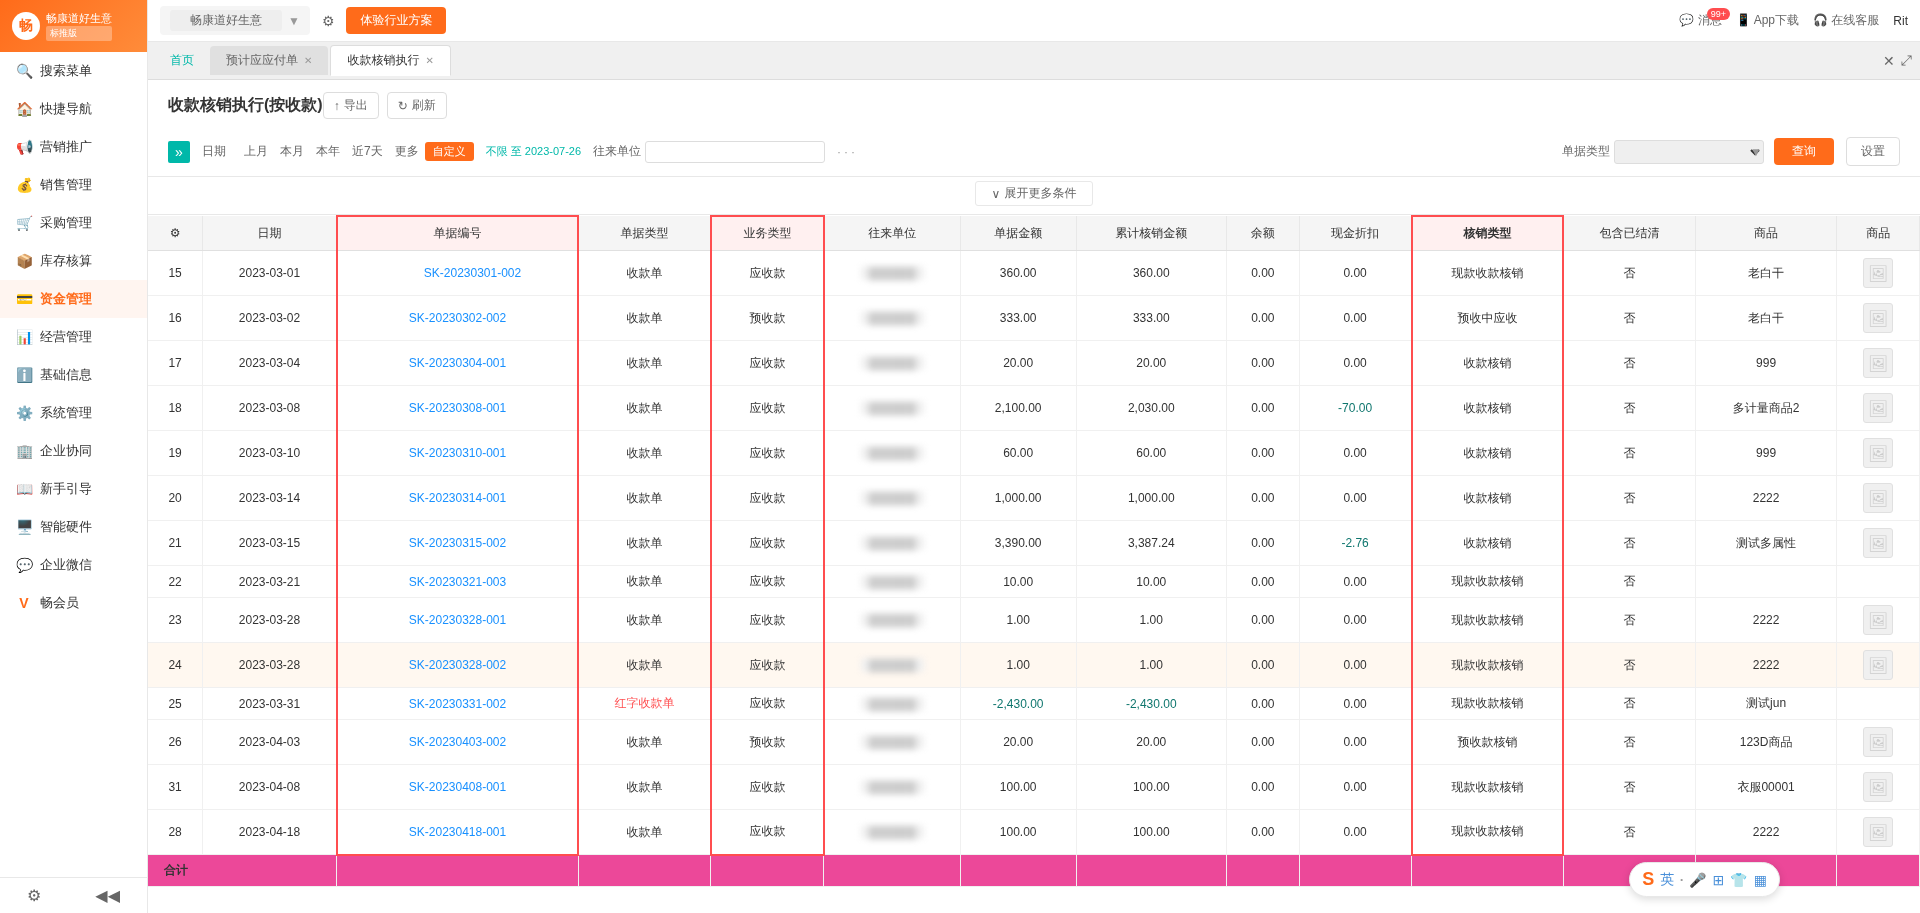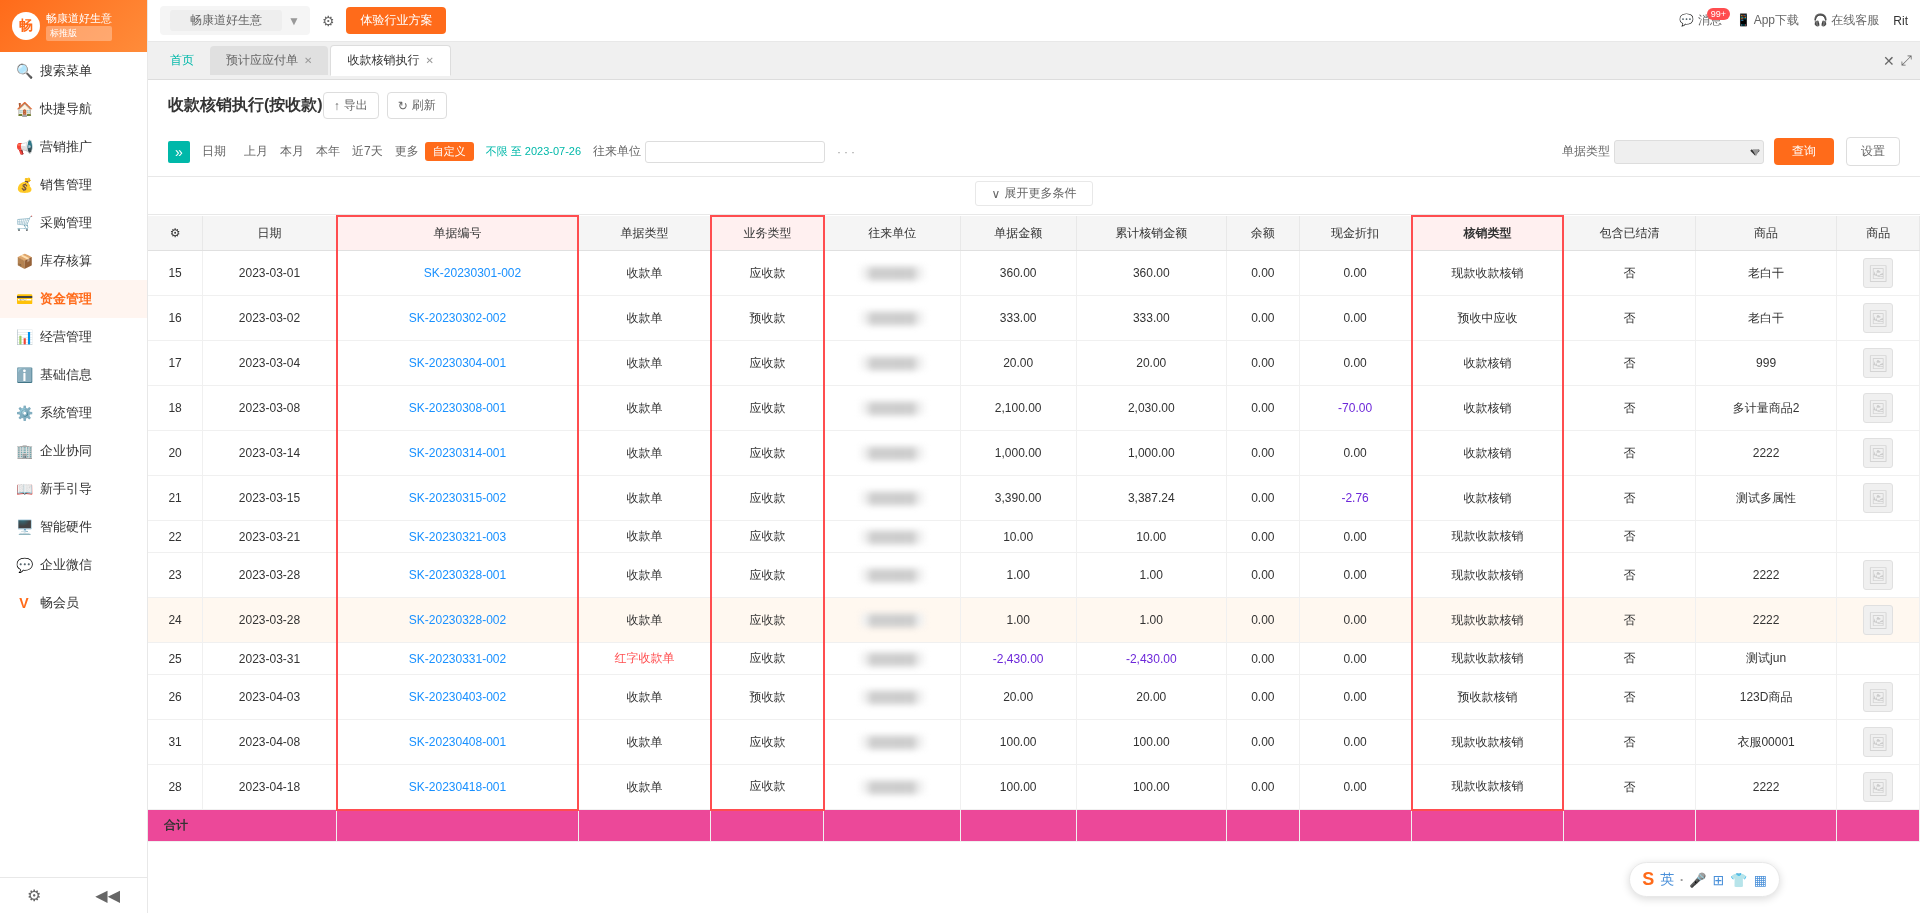--- a/index.html
+++ b/index.html
@@ -63,21 +63,21 @@
     .expand-row { background: #fff; padding: 4px 20px 8px; border-bottom: 1px solid #e8e8e8; display: flex; justify-content: center; }
     .expand-btn { display: flex; align-items: center; gap: 4px; padding: 3px 16px; border: 1px solid #e8e8e8; border-radius: 3px; cursor: pointer; font-size: 12px; color: #666; background: #fff; }
 
     
     .table-container { flex: 1; overflow: auto; background: #fff; }
     table { width: 100%; border-collapse: collapse; font-size: 12px; }
     thead tr th { background: #f5f5f5; padding: 8px 10px; text-align: center; border-bottom: 1px solid #e0e0e0; border-right: 1px solid #e8e8e8; color: #333; font-weight: 500; white-space: nowrap; position: sticky; top: 0; z-index: 2; }
     tbody tr td { padding: 7px 10px; text-align: center; border-bottom: 1px solid #f0f0f0; border-right: 1px solid #f0f0f0; color: #333; white-space: nowrap; }
     tbody tr.highlighted { background: #fff8f0; }
     .link-text { color: #1890ff; cursor: pointer; text-decoration: none; }
-    .red-text { color: #6d28d9; }
+    .red-text { color: #0f766e; }
     .blurred { filter: blur(3px); color: #ccc; font-size: 11px; background: #f0f0f0; border-radius: 2px; padding: 1px 8px; }
 
     
     .footer-row td { background: #ec4899; font-weight: bold; border-top: 1px solid #e0e0e0; }
 
     
     .thumb { width: 30px; height: 30px; background: #f0f0f0; border: 1px solid #e0e0e0; border-radius: 3px; display: inline-flex; align-items: center; justify-content: center; color: #ccc; font-size: 16px; }
 
     
     .table-container::-webkit-scrollbar { height: 6px; width: 6px; }
@@ -339,20 +339,36 @@
             <td>2,100.00</td>
             <td>2,030.00</td>
             <td>0.00</td>
             <td class="red-text">-70.00</td>
             <td style="border-left: 2px solid rgb(255, 77, 79); border-right: 2px solid rgb(255, 77, 79);">收款核销</td>
             <td>否</td>
             <td>多计量商品2</td>
             <td><div class="thumb">🖼</div></td>
           </tr>
           <tr>
+            <td>19</td>
+            <td>2023-03-10</td>
+            <td style="border-left: 2px solid rgb(255, 77, 79); border-right: 2px solid rgb(255, 77, 79);"><a class="link-text">SK-20230310-001</a></td>
+            <td>收款单</td>
+            <td style="border-left: 2px solid rgb(255, 77, 79); border-right: 2px solid rgb(255, 77, 79);">应收款</td>
+            <td><span class="blurred">██████</span></td>
+            <td>60.00</td>
+            <td>60.00</td>
+            <td>0.00</td>
+            <td>0.00</td>
+            <td style="border-left: 2px solid rgb(255, 77, 79); border-right: 2px solid rgb(255, 77, 79);">收款核销</td>
+            <td>否</td>
+            <td>999</td>
+            <td><div class="thumb">🖼</div></td>
+          </tr>
+          <tr>
             <td>20</td>
             <td>2023-03-14</td>
             <td style="border-left: 2px solid rgb(255, 77, 79); border-right: 2px solid rgb(255, 77, 79);"><a class="link-text">SK-20230314-001</a></td>
             <td>收款单</td>
             <td style="border-left: 2px solid rgb(255, 77, 79); border-right: 2px solid rgb(255, 77, 79);">应收款</td>
             <td><span class="blurred">██████</span></td>
             <td>1,000.00</td>
             <td>1,000.00</td>
             <td>0.00</td>
             <td>0.00</td>

